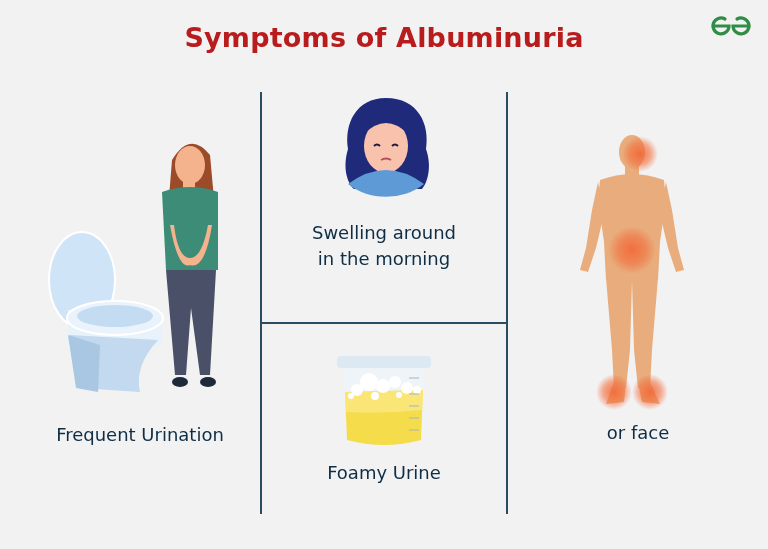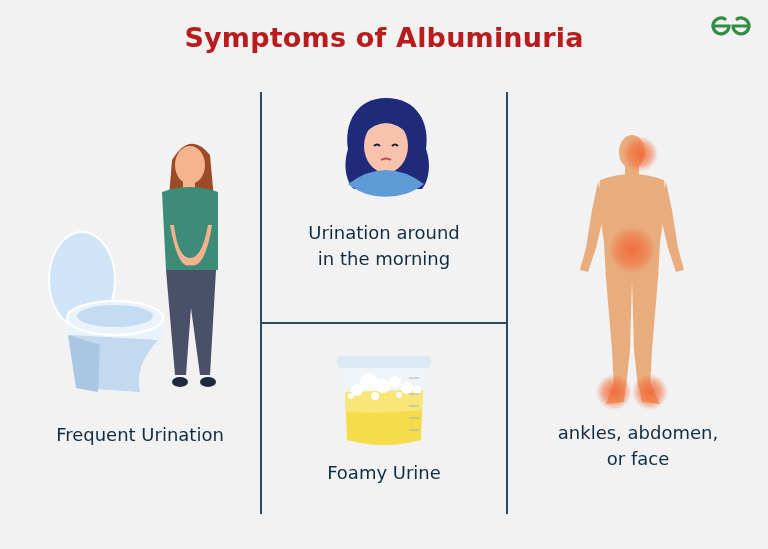--- a/index.html
+++ b/index.html
@@ -50,21 +50,21 @@
 <svg class="illus" style="left:334px;top:94px;" width="104" height="112" viewBox="0 0 104 112">
   <path d="M52 4 C22 4 10 30 14 55 C8 75 14 90 20 95 L88 95 C94 88 98 72 92 55 C96 30 84 4 52 4 Z" fill="#1f2b7a"></path>
   <ellipse cx="52" cy="52" rx="22" ry="27" fill="#f8c2ad"></ellipse>
   <path d="M30 40 Q52 18 74 40 Q70 22 52 20 Q34 22 30 40 Z" fill="#1f2b7a"></path>
   <path d="M40 52 Q43 49 46 52" stroke="#1a1a3a" stroke-width="2" fill="none"></path>
   <path d="M58 52 Q61 49 64 52" stroke="#1a1a3a" stroke-width="2" fill="none"></path>
   <path d="M47 66 Q52 63 57 66" stroke="#b54b5a" stroke-width="1.8" fill="none"></path>
   <path d="M14 90 Q52 62 90 90 A52 40 0 0 1 14 90 Z" fill="#5e9bd6"></path>
 </svg>
 <div class="caption" style="left:262px;width:244px;top:220px;">
-  <div>Urination around</div>
+  <div>Swelling around</div>
   <div>in the morning</div>
 </div>
 
 <svg class="illus" style="left:335px;top:352px;" width="98" height="98" viewBox="0 0 98 98">
   <rect x="2" y="4" width="94" height="12" rx="4" fill="#dce9f3"></rect>
   <path d="M8 16 L90 16 L86 88 Q49 98 12 88 Z" fill="#eef4f8" opacity="0.9"></path>
   <path d="M10 40 L88 38 L86 88 Q49 98 12 88 Z" fill="#f5dc4a"></path>
   <path d="M10 40 L88 38 L87 58 Q49 62 11 60 Z" fill="#fbe98a" opacity="0.7"></path>
   <g fill="#ffffff">
     <circle cx="22" cy="38" r="6"></circle>
@@ -105,15 +105,14 @@
     <path d="M62 150 L88 148 L82 220 L80 258 L68 258 L64 220 Z"></path>
     <path d="M44 252 L56 252 L54 272 L36 274 Z"></path>
     <path d="M68 252 L80 252 L90 274 L72 272 Z"></path>
   </g>
   <circle cx="70" cy="24" r="18" fill="url(#glow)"></circle>
   <circle cx="62" cy="120" r="24" fill="url(#glow)"></circle>
   <circle cx="44" cy="262" r="18" fill="url(#glow)"></circle>
   <circle cx="80" cy="262" r="18" fill="url(#glow)"></circle>
 </svg>
 <div class="caption" style="left:508px;width:260px;top:420px;">
-  <div>ankles, abdomen,</div>
   <div>or face</div>
 </div>
 
 </body></html>

